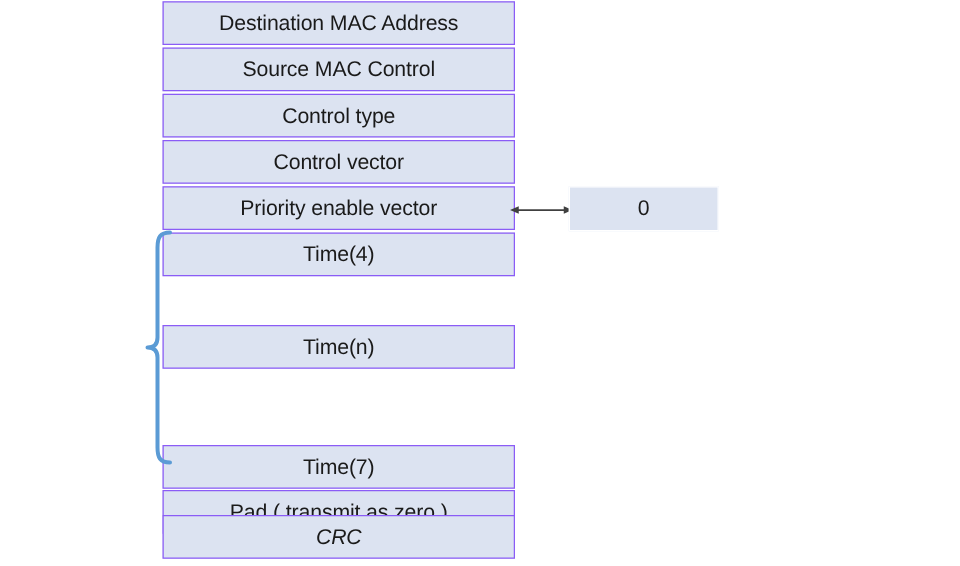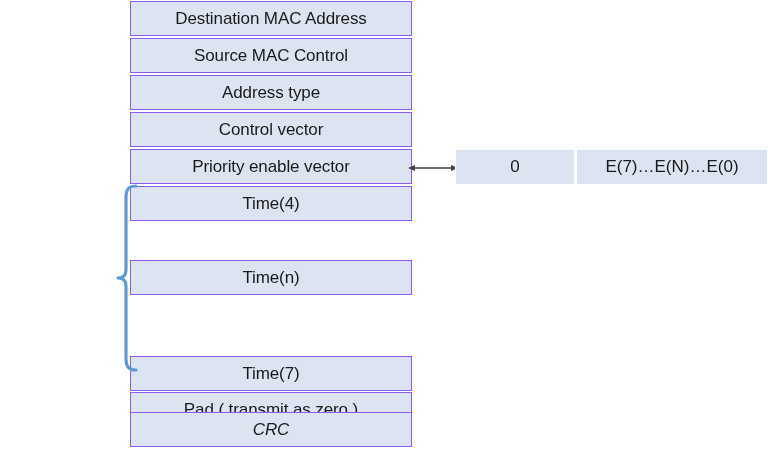--- a/index.html
+++ b/index.html
@@ -98,21 +98,21 @@
 <body>
 
 <div id="canvas">
 
   <div id="frame-column">
 
     <div class="frame-field r0">Destination MAC Address</div>
 
     <div class="frame-field r1">Source MAC Control</div>
 
-    <div class="frame-field r2">Address type</div>
+    <div class="frame-field r2">Control type</div>
 
     <div class="frame-field r3">Control vector</div>
 
     <div class="frame-field r4">Priority enable vector</div>
 
     <div class="frame-field r5">Time(4)</div>
 
     <div class="frame-field r6">Time(n)</div>
 
     <div class="frame-field r7">Time(7)</div>
@@ -133,15 +133,14 @@
   </svg>
 
   <svg id="connector" viewBox="0 0 50 20">
     <line x1="2" y1="10" x2="45" y2="10" stroke="#404040" stroke-width="1.4"></line>
     <polygon points="50,10 43,7 43,13" fill="#404040"></polygon>
     <polygon points="0,10 7,7 7,13" fill="#404040"></polygon>
   </svg>
 
   <div class="pev-box" id="pev-zero">0</div>
 
-  <div class="pev-box" id="pev-bits">E(7)…E(N)…E(0)</div>
 
 </div>
 
 </body></html>

